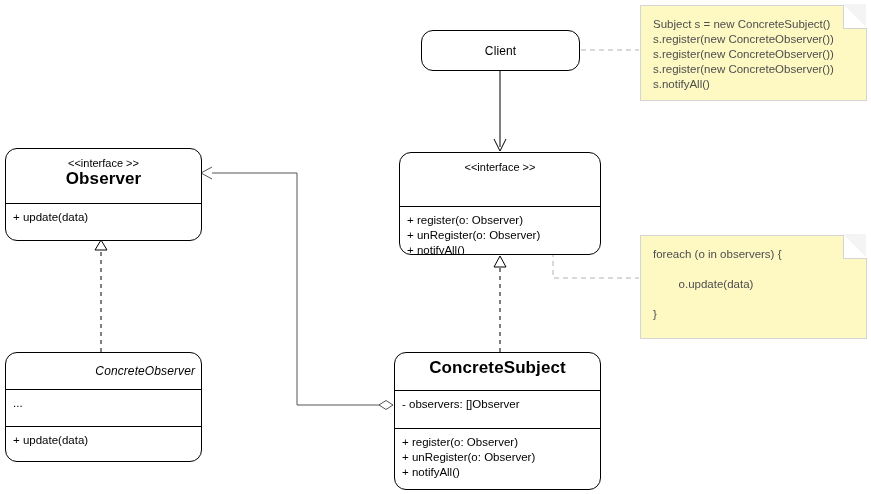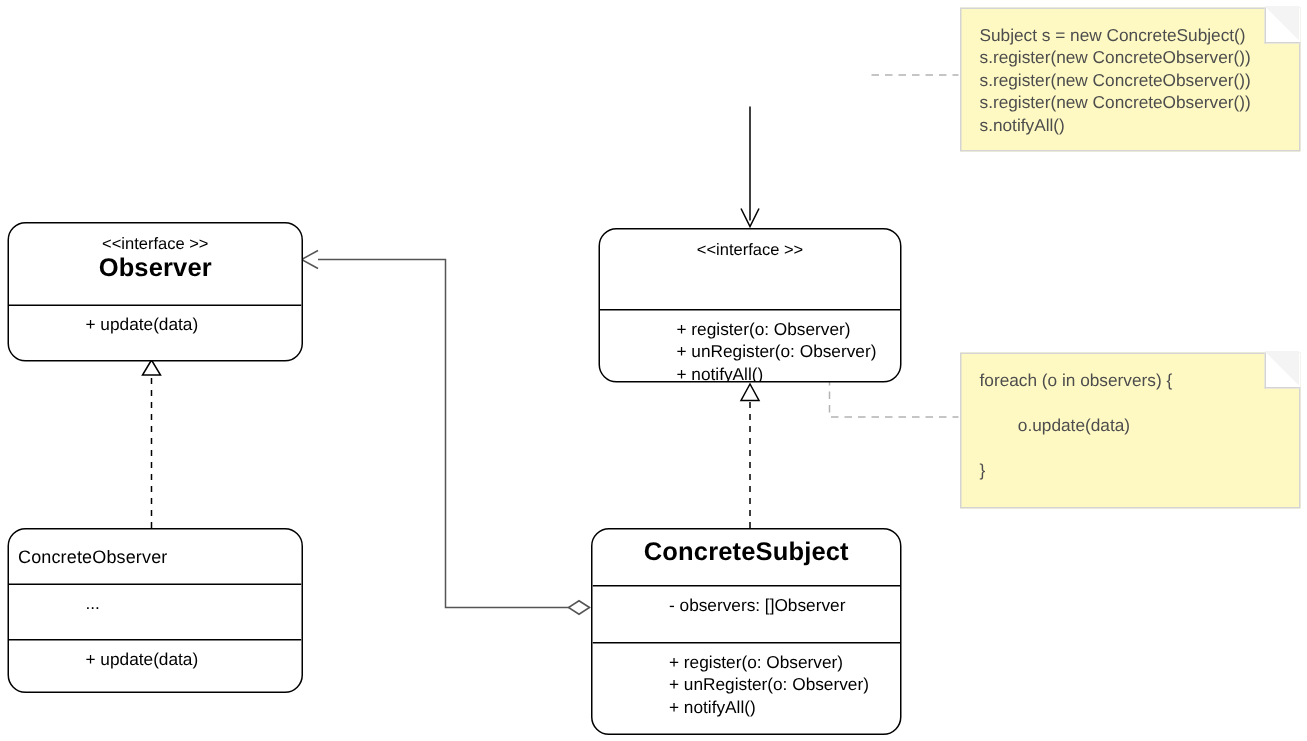--- a/index.html
+++ b/index.html
@@ -62,21 +62,20 @@
   }
   .umlsep {
     height: 1px;
     background: #000000;
     font-size: 0;
     line-height: 0;
   }
   .umlcompart {
     box-sizing: border-box;
     padding: 6px 7px 7px 7px;
-    margin-left: 44px;
   }
   .member {
     display: block;
     font-size: 11.5px;
     line-height: 15px;
     white-space: pre;
   }
 
   
   .note {
@@ -158,20 +157,25 @@
       <line x1="500" y1="352" x2="500" y2="267" stroke="#000000" stroke-width="1" stroke-dasharray="4 4"></line>
       <polygon points="500,256 494,267 506,267" fill="#ffffff" stroke="#000000" stroke-width="1"></polygon>
     </g>
 
      foreach note : light gray dashed, elbow --&gt;
     <g>
       <polyline points="462,244 553,244 553,278 639,278" fill="none" stroke="#b3b3b3" stroke-width="1" stroke-dasharray="5 4"></polyline>
     </g>
   </svg>
 
+  <div class="umlbox" style="left:421px; top:30px; width:159px; height:41px;">
+    <div class="umlhead" style="height:41px; display:flex; align-items:center; justify-content:center;">
+      <span class="classname plain" style="font-weight:normal; font-size:12px;">Client</span>
+    </div>
+  </div>
 
   <div class="umlbox" style="left:5px; top:148px; width:197px; height:93px;">
     <div class="umlhead" style="height:54px;">
       <span class="stereotype">&lt;&lt;interface &gt;&gt;</span>
       <span class="classname">Observer</span>
     </div>
     <div class="umlsep"></div>
     <div class="umlcompart">
       <span class="member">+ update(data)</span>
     </div>
@@ -183,21 +187,21 @@
     </div>
     <div class="umlsep"></div>
     <div class="umlcompart">
       <span class="member">+ register(o: Observer)</span>
       <span class="member">+ unRegister(o: Observer)</span>
       <span class="member">+ notifyAll()</span>
     </div>
   </div>
 
   <div class="umlbox" style="left:5px; top:352px; width:197px; height:110px;">
-    <div class="umlhead" style="height:36px; display:flex; align-items:center; justify-content:flex-start;">
+    <div class="umlhead" style="height:36px; display:flex; align-items:center; justify-content:flex-end;font-style:italic;">
       <span class="classname" style="font-weight:normal; font-size:12px;">ConcreteObserver</span>
     </div>
     <div class="umlsep"></div>
     <div class="umlcompart" style="height:36px;">
       <span class="member">...</span>
     </div>
     <div class="umlsep"></div>
     <div class="umlcompart">
       <span class="member">+ update(data)</span>
     </div>

